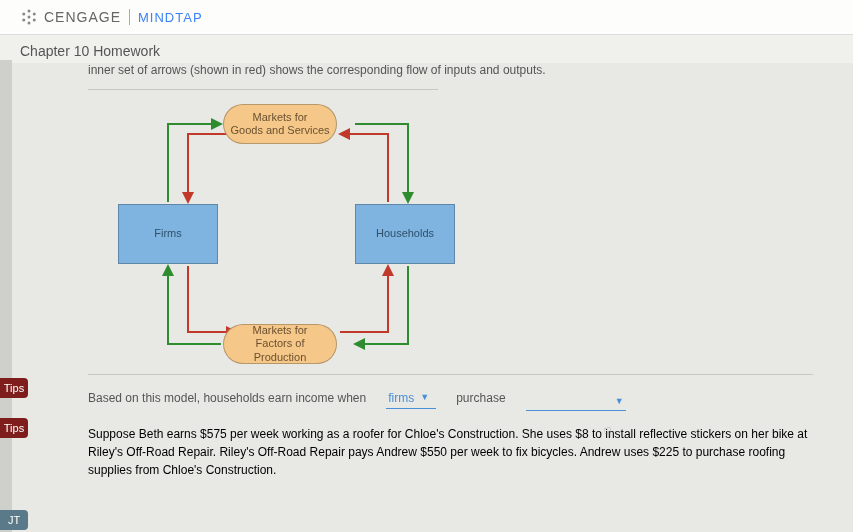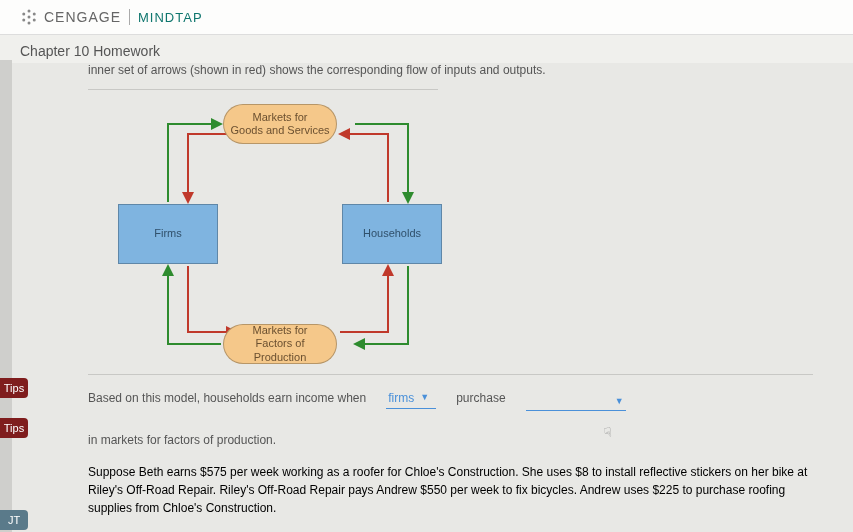--- a/index.html
+++ b/index.html
@@ -15,21 +15,21 @@
   .header {
     display: flex;
     align-items: center;
     padding: 8px 14px 8px 20px;
     background: #fdfdfc;
     border-bottom: 1px solid #ddd;
   }
   .logo-icon { width: 18px; height: 18px; margin-right: 6px; }
   .logo-text { font-size: 14px; letter-spacing: 1px; color: #666; font-weight: 400; }
   .logo-divider { width: 1px; height: 16px; background: #aaa; margin: 0 8px; }
-  .logo-sub { font-size: 13px; letter-spacing: 1px; color: #0f766e; }
+  .logo-sub { font-size: 13px; letter-spacing: 1px; color: #3b82f6; }
   .chapter {
     padding: 8px 14px 4px 20px;
     font-size: 14px;
     color: #555;
     background: #f0f0ed;
   }
   .left-rail {
     position: absolute;
     left: 0;
     top: 60px;
@@ -77,21 +77,21 @@
   }
   .node-blue {
     background: #7fb4e0;
     color: #30506b;
     width: 100px;
     height: 60px;
   }
   .n-top { left: 105px; top: 0; }
   .n-bottom { left: 105px; bottom: 0; }
   .n-left { left: 0; top: 100px; }
-  .n-right { right: 16px; top: 100px; }
+  .n-right { right: 3px; top: 100px; }
   .diagram svg { position: absolute; left: 0; top: 0; }
   .question-block { margin-top: 6px; font-size: 12px; line-height: 1.5; }
   .qline { display: flex; flex-wrap: wrap; align-items: baseline; gap: 20px; }
   .dropdown {
     display: inline-flex;
     align-items: center;
     border-bottom: 1px solid #4a90d9;
     color: #4a90d9;
     font-size: 12px;
     padding: 0 2px 1px 2px;
@@ -197,21 +197,20 @@
       <span>Based on this model, households earn income when</span>
       <span class="dropdown">
         <span>firms</span>
         <span class="tri">▼</span>
       </span>
       <span>purchase</span>
       <span class="dropdown empty">
         <span></span>
         <span class="tri">▼</span>
       </span>
-      <span>in markets for factors of production.</span>
     </div>
     <div class="para">Suppose Beth earns $575 per week working as a roofer for Chloe's Construction. She uses $8 to install reflective stickers on her bike at Riley's Off-Road Repair. Riley's Off-Road Repair pays Andrew $550 per week to fix bicycles. Andrew uses $225 to purchase roofing supplies from Chloe's Construction.</div>
   </div>
 </div>
 
 <div class="side-tab tab1">Tips</div>
 <div class="side-tab tab2">Tips</div>
 <div class="side-tab tab3">JT</div>
 
 <div class="cursor-icon">☟</div>

